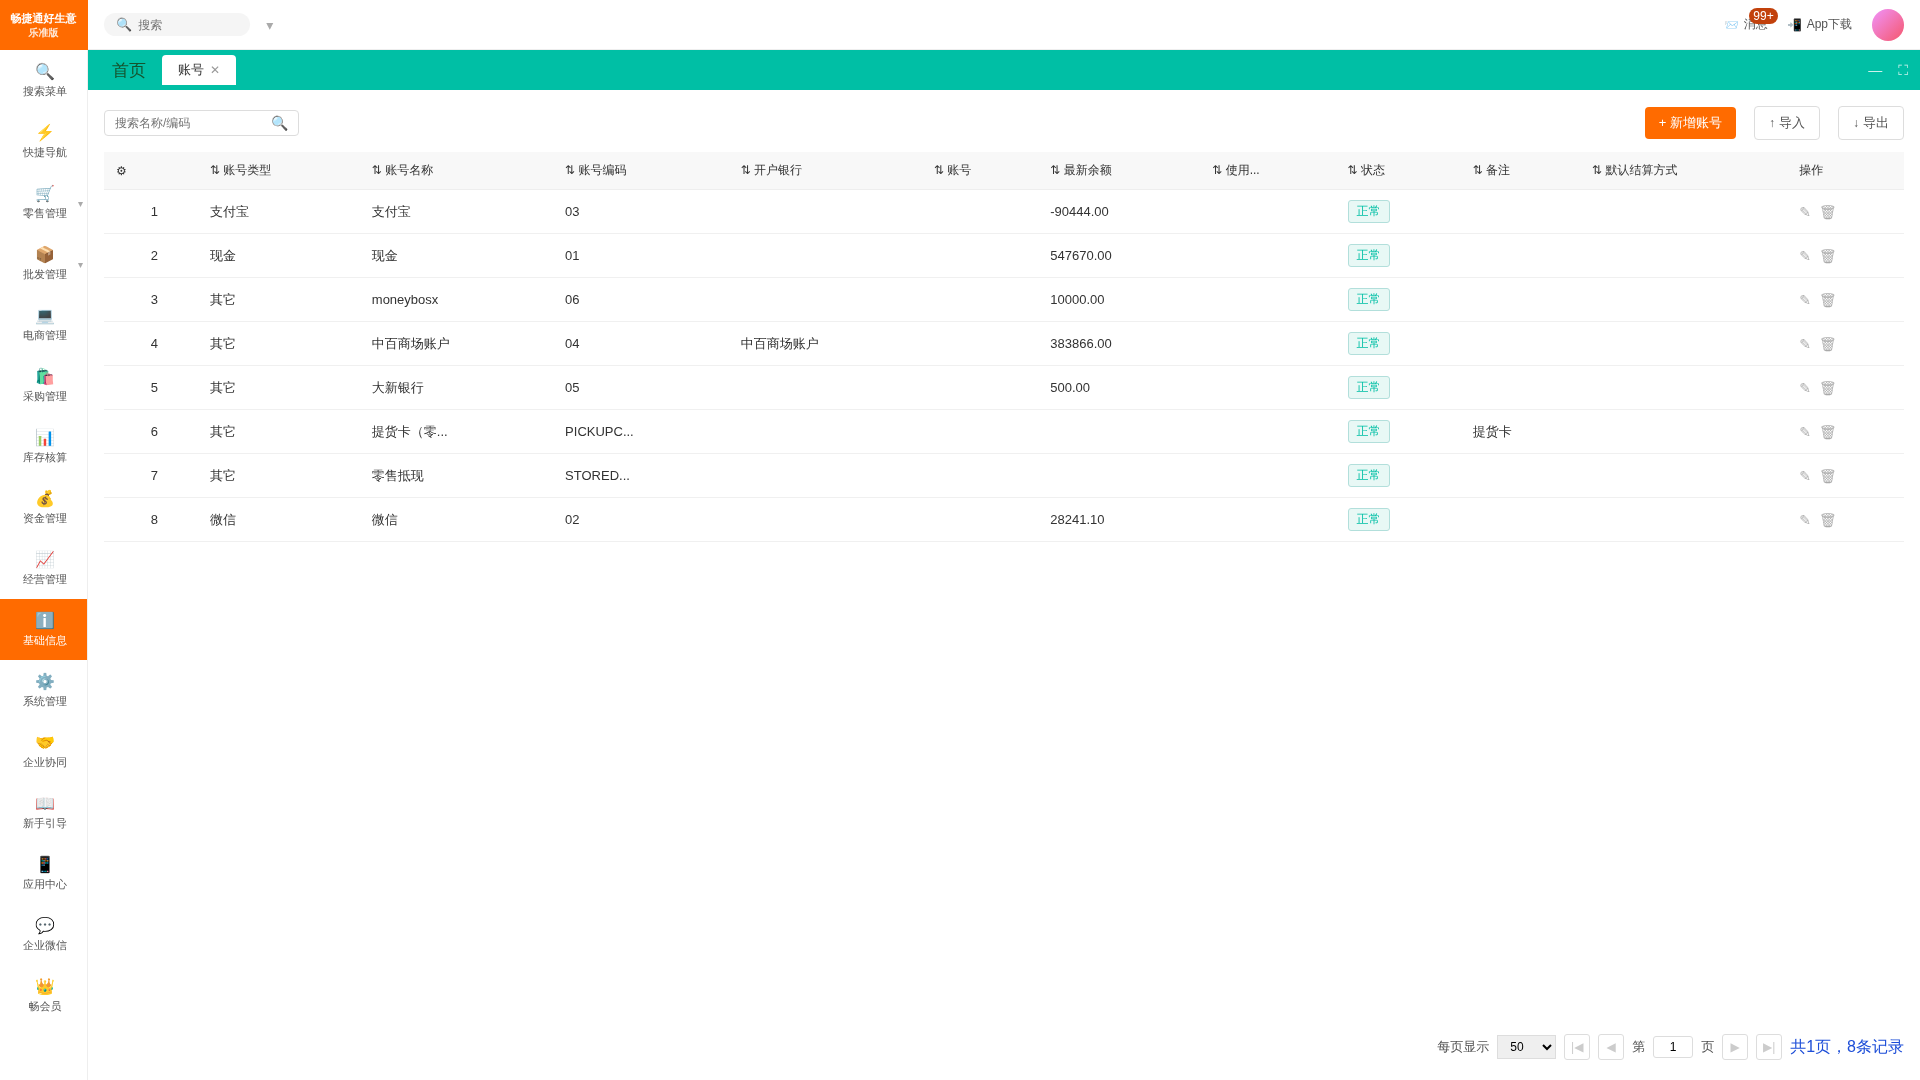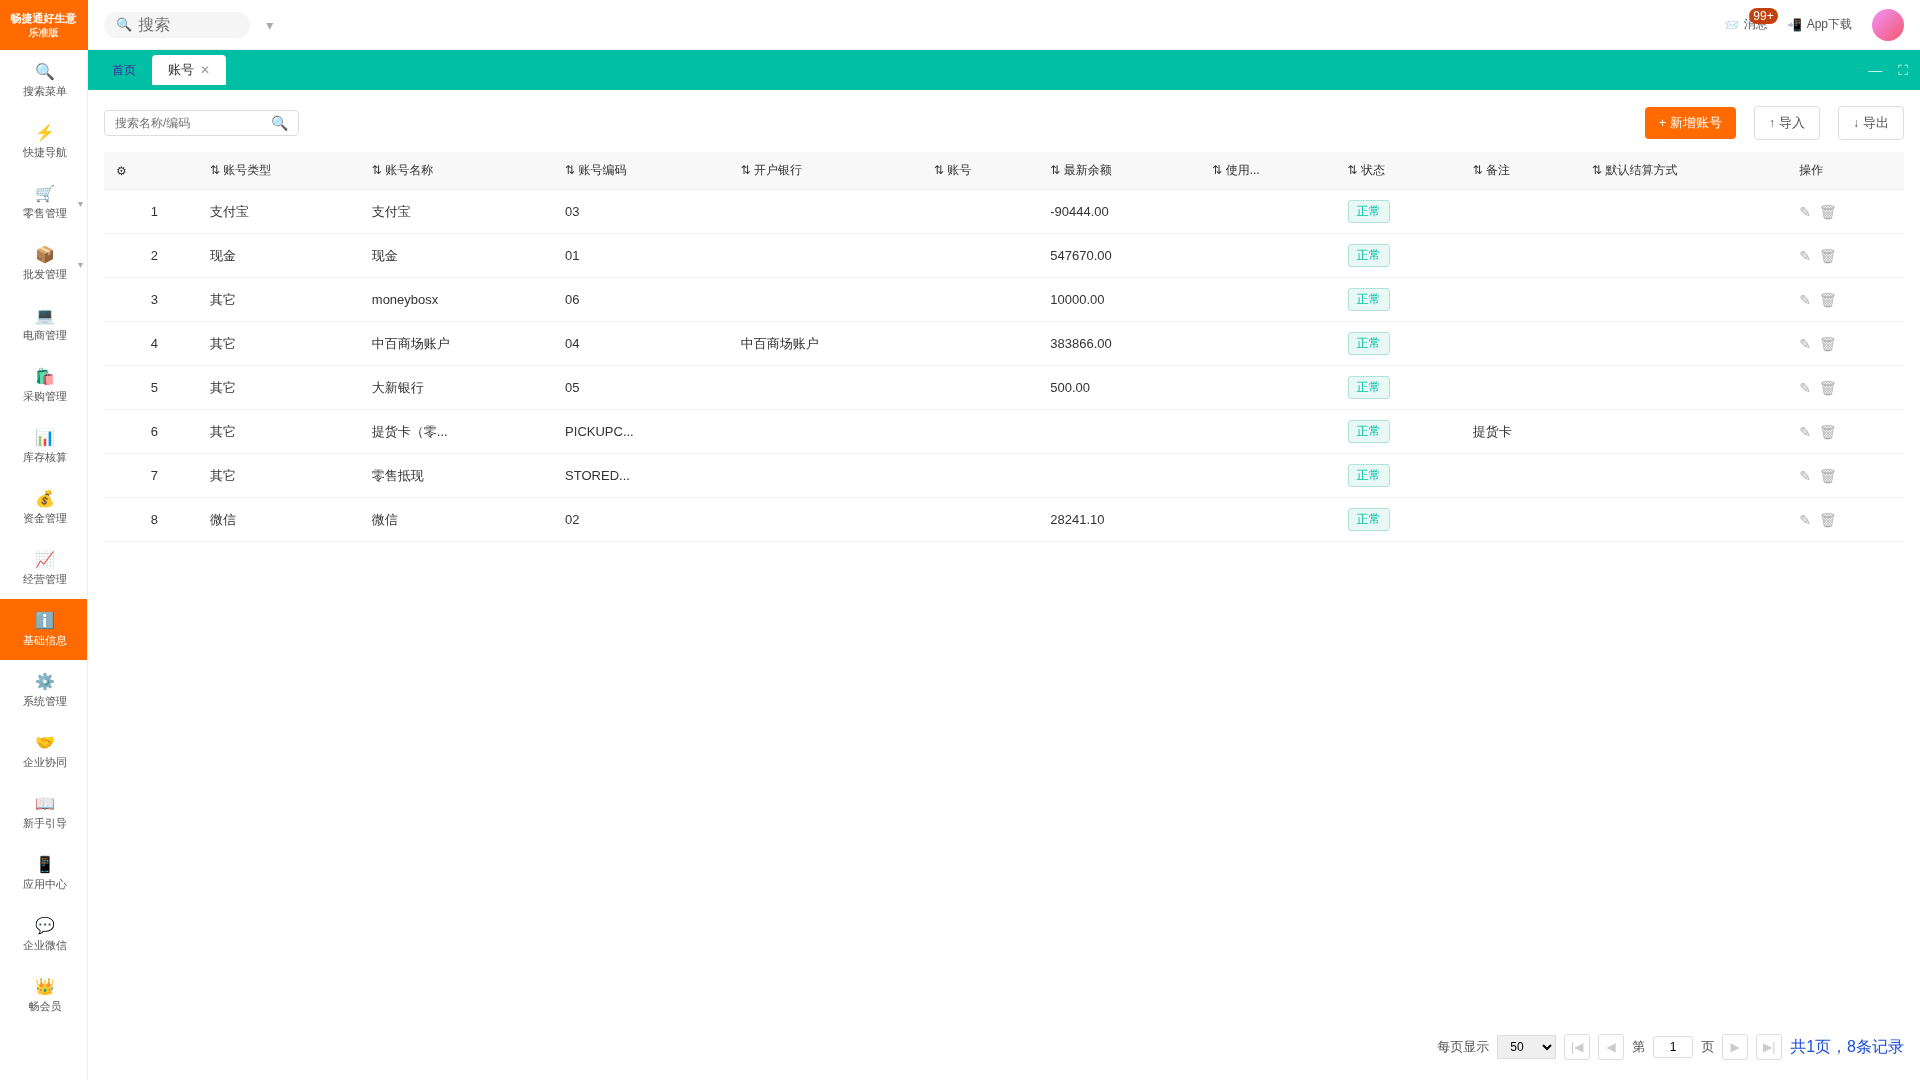--- a/index.html
+++ b/index.html
@@ -15,34 +15,34 @@
     .sidebar-item-icon { font-size: 16px; }
     .sidebar-item-label { font-size: 11px; }
 
     
     .main { flex: 1; display: flex; flex-direction: column; overflow: hidden; }
 
     
     .top-header { height: 50px; background: #fff; display: flex; align-items: center; justify-content: space-between; padding: 0 16px; border-bottom: 1px solid #eee; flex-shrink: 0; }
     .top-header-left { display: flex; align-items: center; gap: 16px; }
     .header-search { display: flex; align-items: center; background: #f5f5f5; border-radius: 14px; padding: 4px 12px; gap: 6px; }
-    .header-search input { border: none; background: transparent; outline: none; font-size: 16px; width: 100px; }
+    .header-search input { border: none; background: transparent; outline: none; font-size: 12px; width: 100px; }
     .top-header-right { display: flex; align-items: center; gap: 20px; }
     .msg-btn { display: flex; align-items: center; gap: 4px; color: #555; font-size: 12px; position: relative; cursor: pointer; }
     .badge { background: #c2410c; color: #fff; font-size: 12px; border-radius: 8px; padding: 1px 4px; position: absolute; top: -8px; right: -10px; }
     .app-download { display: flex; align-items: center; gap: 4px; color: #555; font-size: 12px; cursor: pointer; }
     .avatar { width: 32px; height: 32px; border-radius: 50%; background: #ddd; overflow: hidden; }
     .avatar-img { width: 100%; height: 100%; background: linear-gradient(135deg, #f093fb, #f5576c); }
 
     
     .tab-bar { height: 40px; background: #00bfa5; display: flex; align-items: center; padding: 0 8px; flex-shrink: 0; }
     .tab { display: flex; align-items: center; gap: 6px; padding: 6px 16px; border-radius: 4px 4px 0 0; cursor: pointer; font-size: 13px; color: rgba(255,255,255,0.8); }
     .tab.active { background: #fff; color: #333; }
     .tab-close { font-size: 12px; cursor: pointer; color: #999; }
-    .tab-home { color: #4c1d95; padding: 6px 16px; cursor: pointer; font-size: 12px; }
+    .tab-home { color: #14532d; padding: 6px 16px; cursor: pointer; font-size: 17px; }
     .tab-bar-right { margin-left: auto; display: flex; align-items: center; gap: 8px; }
     .tab-bar-btn { color: rgba(255,255,255,0.8); cursor: pointer; font-size: 14px; padding: 4px; }
 
     
     .content { flex: 1; background: #fff; padding: 16px; overflow: auto; display: flex; flex-direction: column; }
 
     
     .toolbar { display: flex; align-items: center; justify-content: space-between; margin-bottom: 12px; }
     .toolbar-left { display: flex; align-items: flex-start; gap: 8px; }
     .search-box { display: flex; align-items: center; border: 1px solid #ddd; border-radius: 4px; padding: 4px 10px; gap: 6px; background: #fff; }

